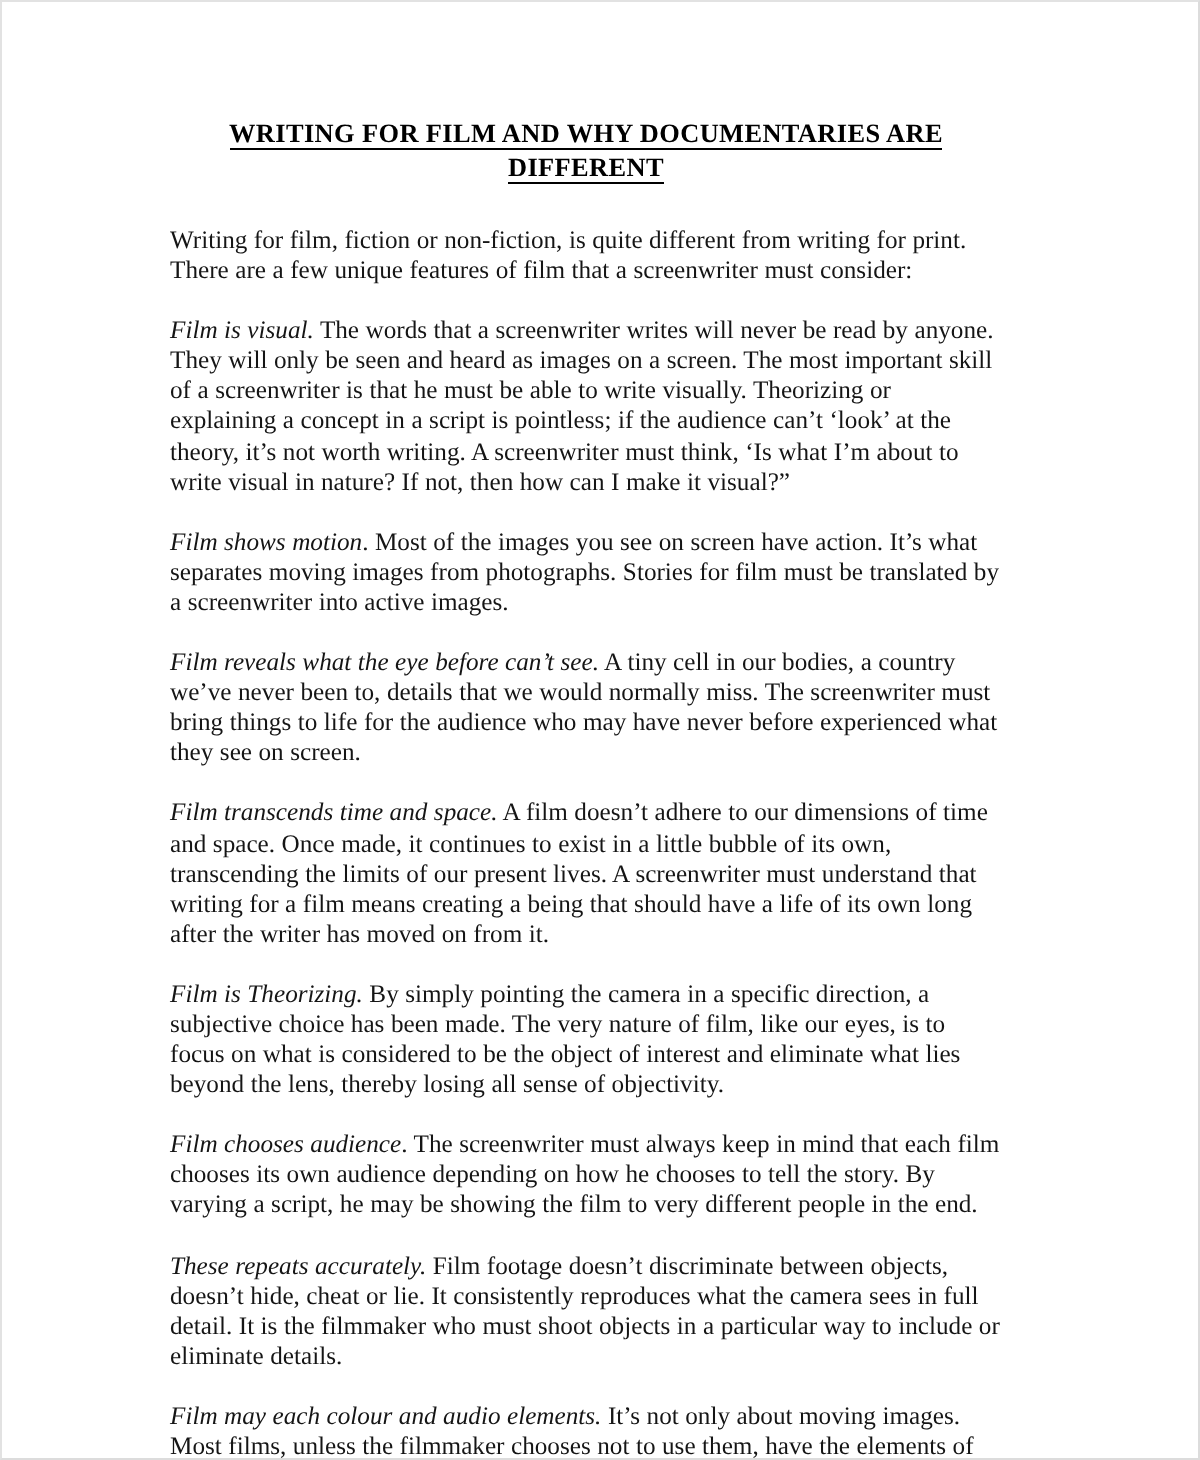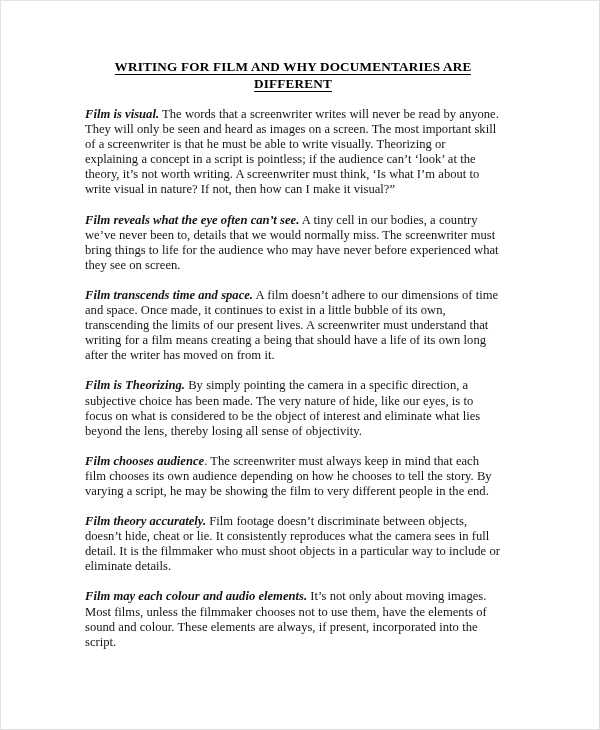--- a/index.html
+++ b/index.html
@@ -55,42 +55,44 @@
     text-align: left;
     word-spacing: 0.1px;
   }
   p.intro {
     margin-top: 21px;
   }
   p.body-para {
     margin-top: 15px;
   }
   .lead {
-    font-weight: bold;
+    font-weight: normal;
     font-style: italic;
   }
 </style>
 </head>
 <body>
 
 <div class="page">
   <div class="content">
 
     <h1 class="doc-title"><span class="t">WRITING FOR FILM AND WHY DOCUMENTARIES ARE DIFFERENT</span></h1>
 
+    <p class="para intro">Writing for film, fiction or non-fiction, is quite different from writing for print. There are a few unique features of film that a screenwriter must consider:</p>
 
     <p class="para body-para"><span class="lead">Film is visual.</span><span> The words that a screenwriter writes will never be read by anyone. They will only be seen and heard as images on a screen. The most important skill of a screenwriter is that he must be able to write visually. Theorizing or explaining a concept in a script is pointless; if the audience can’t ‘look’ at the theory, it’s not worth writing. A screenwriter must think, ‘Is what I’m about to write visual in nature? If not, then how can I make it visual?”</span></p>
 
+    <p class="para body-para"><span class="lead">Film shows motion</span><span>. Most of the images you see on screen have action. It’s what separates moving images from photographs. Stories for film must be translated by a screenwriter into active images.</span></p>
 
-    <p class="para body-para"><span class="lead">Film reveals what the eye often can’t see.</span><span> A tiny cell in our bodies, a country we’ve never been to, details that we would normally miss. The screenwriter must bring things to life for the audience who may have never before experienced what they see on screen.</span></p>
+    <p class="para body-para"><span class="lead">Film reveals what the eye before can’t see.</span><span> A tiny cell in our bodies, a country we’ve never been to, details that we would normally miss. The screenwriter must bring things to life for the audience who may have never before experienced what they see on screen.</span></p>
 
     <p class="para body-para"><span class="lead">Film transcends time and space.</span><span> A film doesn’t adhere to our dimensions of time and space. Once made, it continues to exist in a little bubble of its own, transcending the limits of our present lives. A screenwriter must understand that writing for a film means creating a being that should have a life of its own long after the writer has moved on from it.</span></p>
 
-    <p class="para body-para"><span class="lead">Film is Theorizing.</span><span> By simply pointing the camera in a specific direction, a subjective choice has been made. The very nature of hide, like our eyes, is to focus on what is considered to be the object of interest and eliminate what lies beyond the lens, thereby losing all sense of objectivity.</span></p>
+    <p class="para body-para"><span class="lead">Film is Theorizing.</span><span> By simply pointing the camera in a specific direction, a subjective choice has been made. The very nature of film, like our eyes, is to focus on what is considered to be the object of interest and eliminate what lies beyond the lens, thereby losing all sense of objectivity.</span></p>
 
     <p class="para body-para"><span class="lead">Film chooses audience</span><span>. The screenwriter must always keep in mind that each film chooses its own audience depending on how he chooses to tell the story. By varying a script, he may be showing the film to very different people in the end.</span></p>
 
-    <p class="para body-para"><span class="lead">Film theory accurately.</span><span> Film footage doesn’t discriminate between objects, doesn’t hide, cheat or lie. It consistently reproduces what the camera sees in full detail. It is the filmmaker who must shoot objects in a particular way to include or eliminate details.</span></p>
+    <p class="para body-para"><span class="lead">These repeats accurately.</span><span> Film footage doesn’t discriminate between objects, doesn’t hide, cheat or lie. It consistently reproduces what the camera sees in full detail. It is the filmmaker who must shoot objects in a particular way to include or eliminate details.</span></p>
 
     <p class="para body-para"><span class="lead">Film may each colour and audio elements.</span><span> It’s not only about moving images. Most films, unless the filmmaker chooses not to use them, have the elements of sound and colour. These elements are always, if present, incorporated into the script.</span></p>
 
   </div>
 </div>
 
 </body></html>

